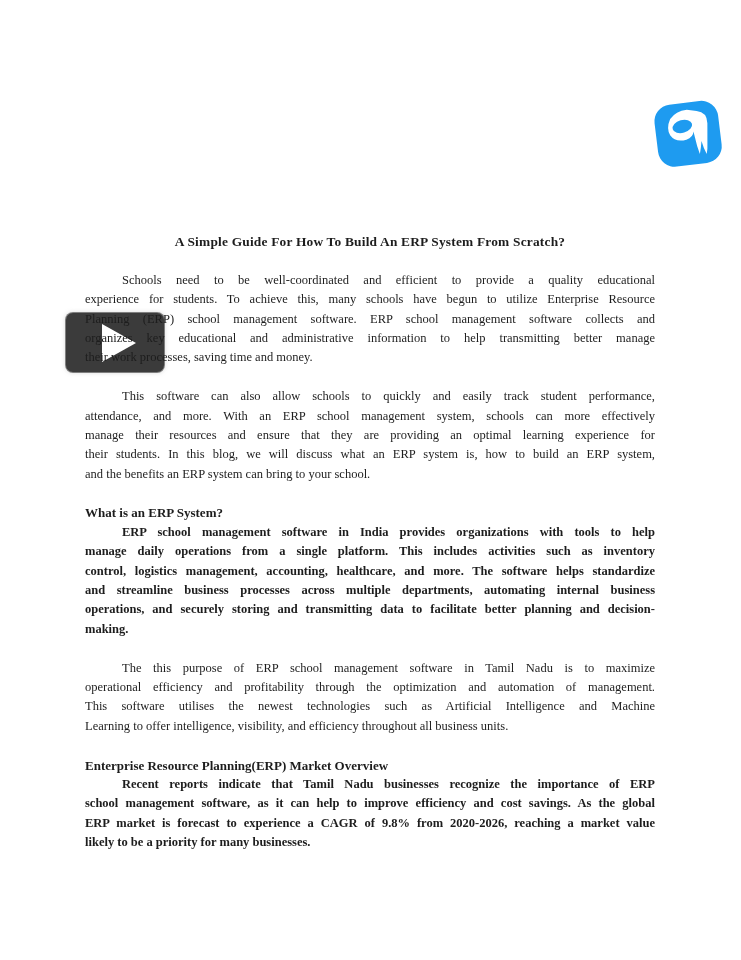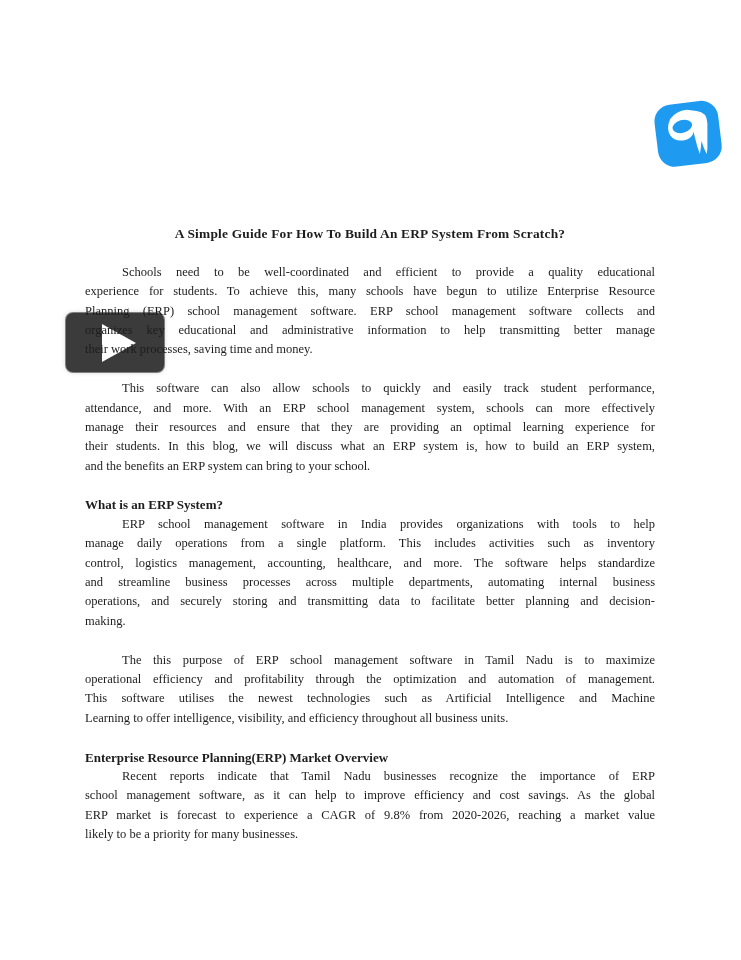--- a/index.html
+++ b/index.html
@@ -24,28 +24,28 @@
     top: 93px;
     width: 80px;
     height: 80px;
     cursor: pointer;
   }
 
   
   #doc {
     position: absolute;
     left: 85px;
-    top: 8px;
+    top: 16px;
     width: 570px;
     padding-top: 216px;
     box-sizing: content-box;
   }
   .block { line-height: 19.4px; }
   .block + .block { margin-top: 19.4px; }
-  .heading + .para { margin-top: 0; }
+  .heading + .para { margin-top: 0; font-weight: bold; }
 
   .title {
     font-weight: bold;
     font-size: 13.4px;
     text-align: center;
     letter-spacing: 0.2px;
   }
   .heading {
     font-weight: bold;
     font-size: 13px;

